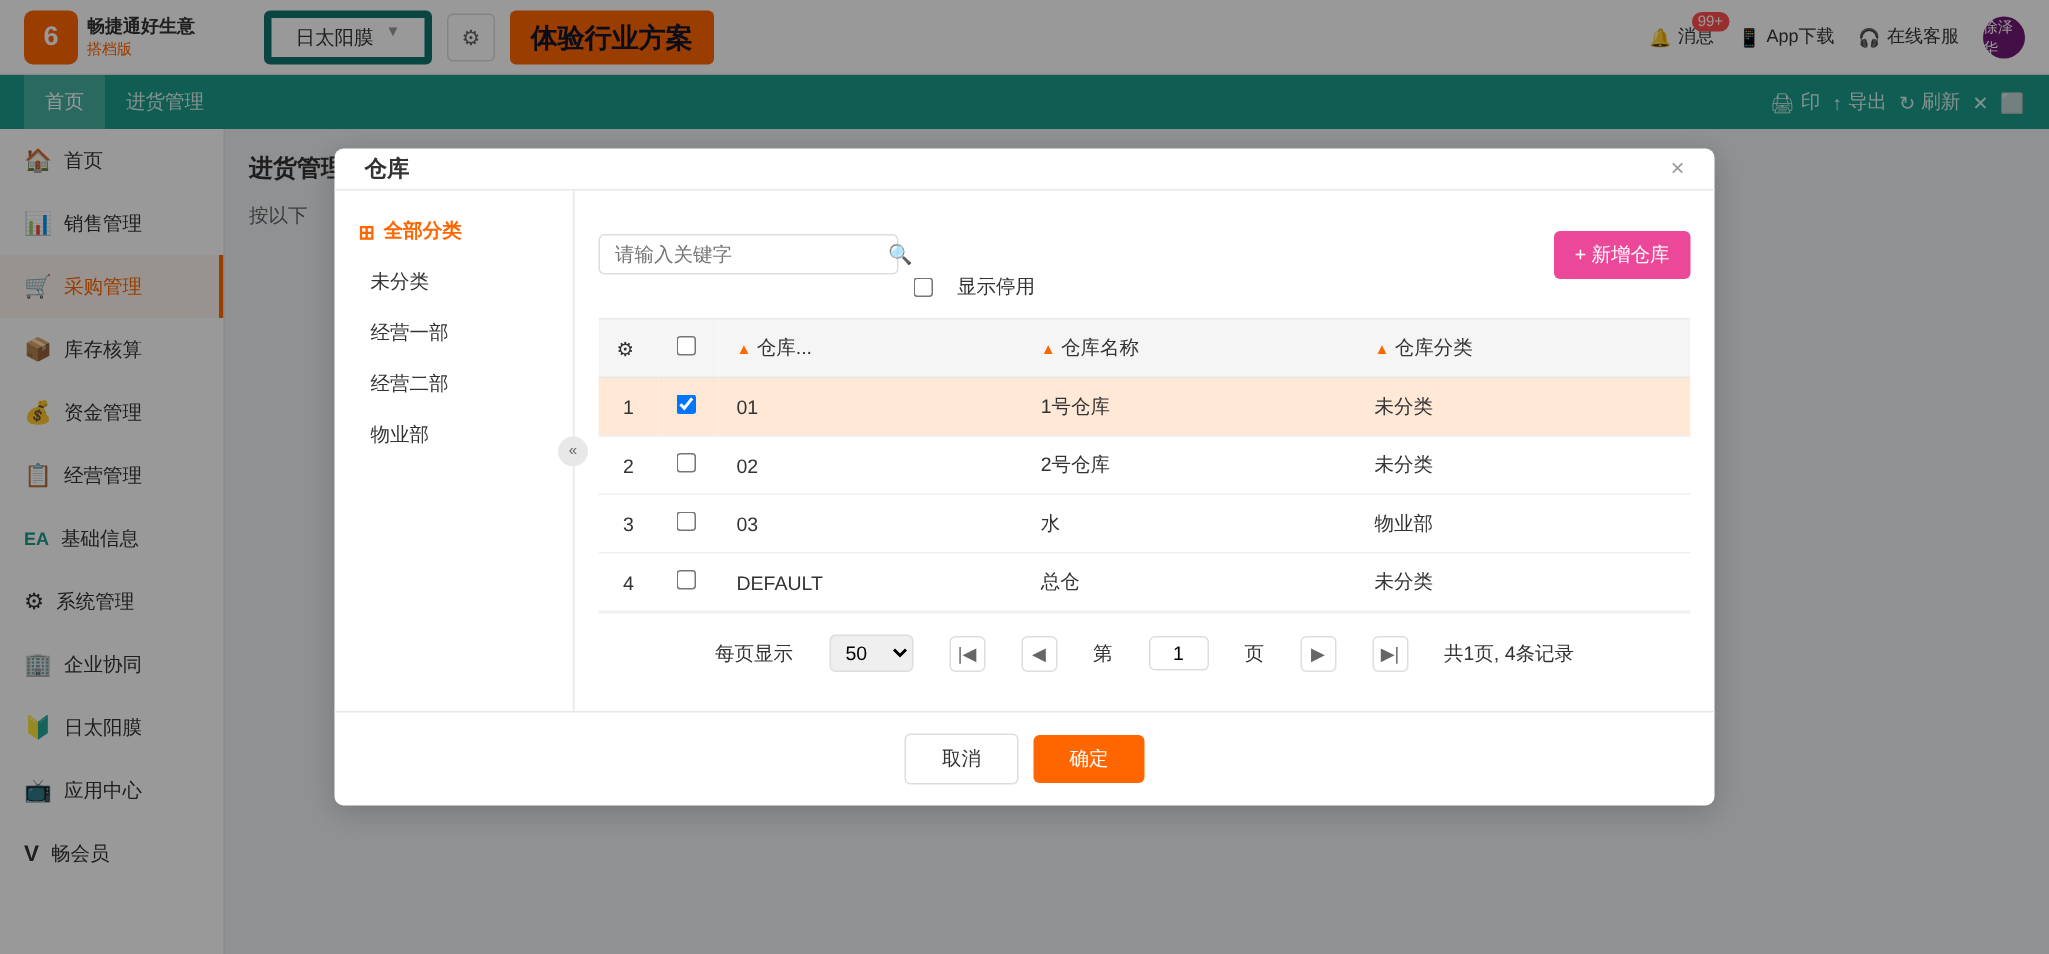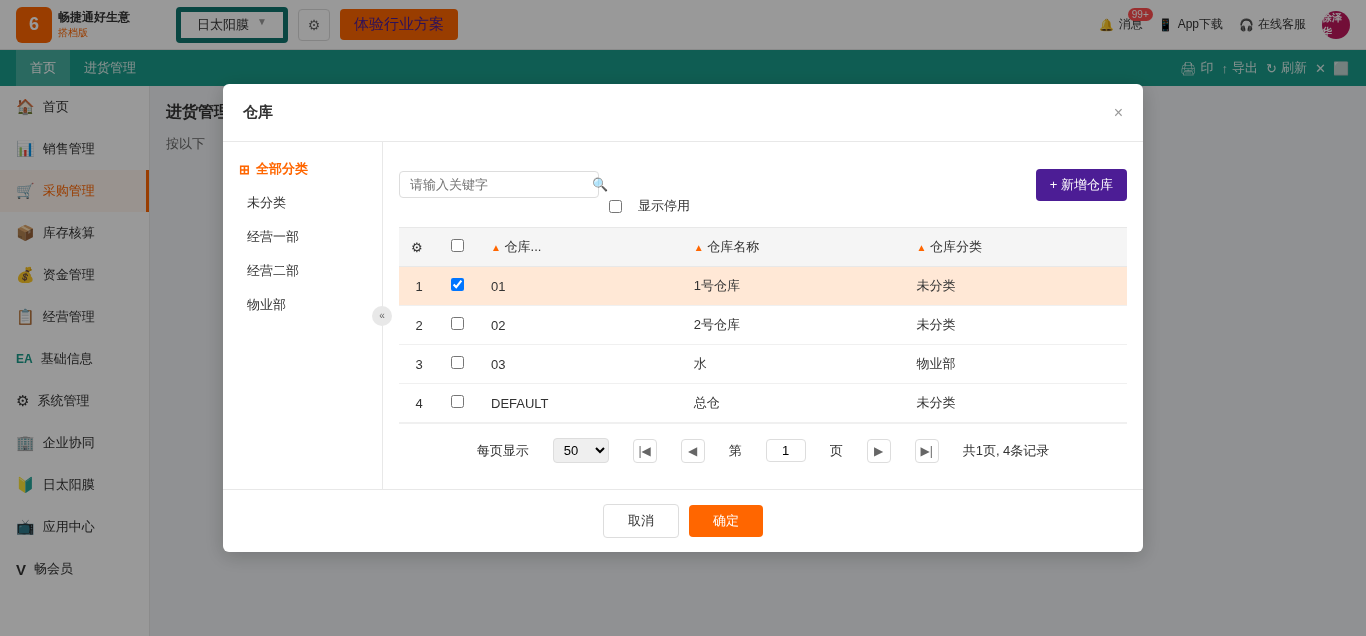--- a/index.html
+++ b/index.html
@@ -53,27 +53,28 @@
       border-radius: 4px;
       display: flex; align-items: center; justify-content: center;
       margin-left: 10px;
       cursor: pointer;
       color: #666;
       font-size: 14px;
     }
 
     .trial-btn {
       background: #ff6600;
-      color: #4c1d95;
+      color: #0f172a;
       border: none;
       border-radius: 4px;
       padding: 6px 14px;
-      font-size: 15px;
+      font-size: 18px;
       cursor: pointer;
       margin-left: 10px;
+      font-weight: bold;
     }
 
     .header-right {
       margin-left: auto;
       display: flex;
       align-items: center;
       gap: 16px;
     }
     .header-icon-item {
       display: flex;
@@ -89,26 +90,25 @@
       color: white;
       border-radius: 8px;
       font-size: 10px;
       padding: 1px 4px;
       position: absolute;
       top: -8px;
       right: -10px;
     }
     .avatar {
       width: 28px; height: 28px;
-      background: #be185d;
+      background: #701a75;
       border-radius: 50%;
       display: flex; align-items: flex-end; justify-content: center;
       color: white;
       font-size: 11px;
-      font-weight: bold;
     }
 
     
     .second-nav {
       height: 36px;
       background: #1a9c8a;
       display: flex;
       align-items: center;
       padding: 0 16px;
     }
@@ -180,21 +180,21 @@
       width: 920px;
       max-height: 580px;
       display: flex;
       flex-direction: column;
       box-shadow: 0 4px 20px rgba(0,0,0,0.2);
     }
     .modal-header {
       display: flex;
       align-items: center;
       justify-content: space-between;
-      padding: 19px 20px;
+      padding: 4px 20px;
       border-bottom: 1px solid #e8e8e8;
     }
     .modal-title { font-size: 15px; font-weight: 600; color: #333; }
     .modal-close {
       cursor: pointer;
       color: #999;
       font-size: 16px;
     }
     .modal-body {
       display: flex;
@@ -261,21 +261,21 @@
       display: flex;
       align-items: center;
       gap: 16px;
       font-size: 13px;
       color: #333;
       margin-top: 43px;
     }
     .show-disabled input[type=checkbox] { cursor: pointer; }
     .add-btn {
       margin-left: auto;
-      background: #4c1d95;
+      background: #ec4899;
       color: white;
       border: none;
       border-radius: 4px;
       padding: 7px 14px;
       font-size: 13px;
       cursor: pointer;
     }
 
     
     .data-table {

